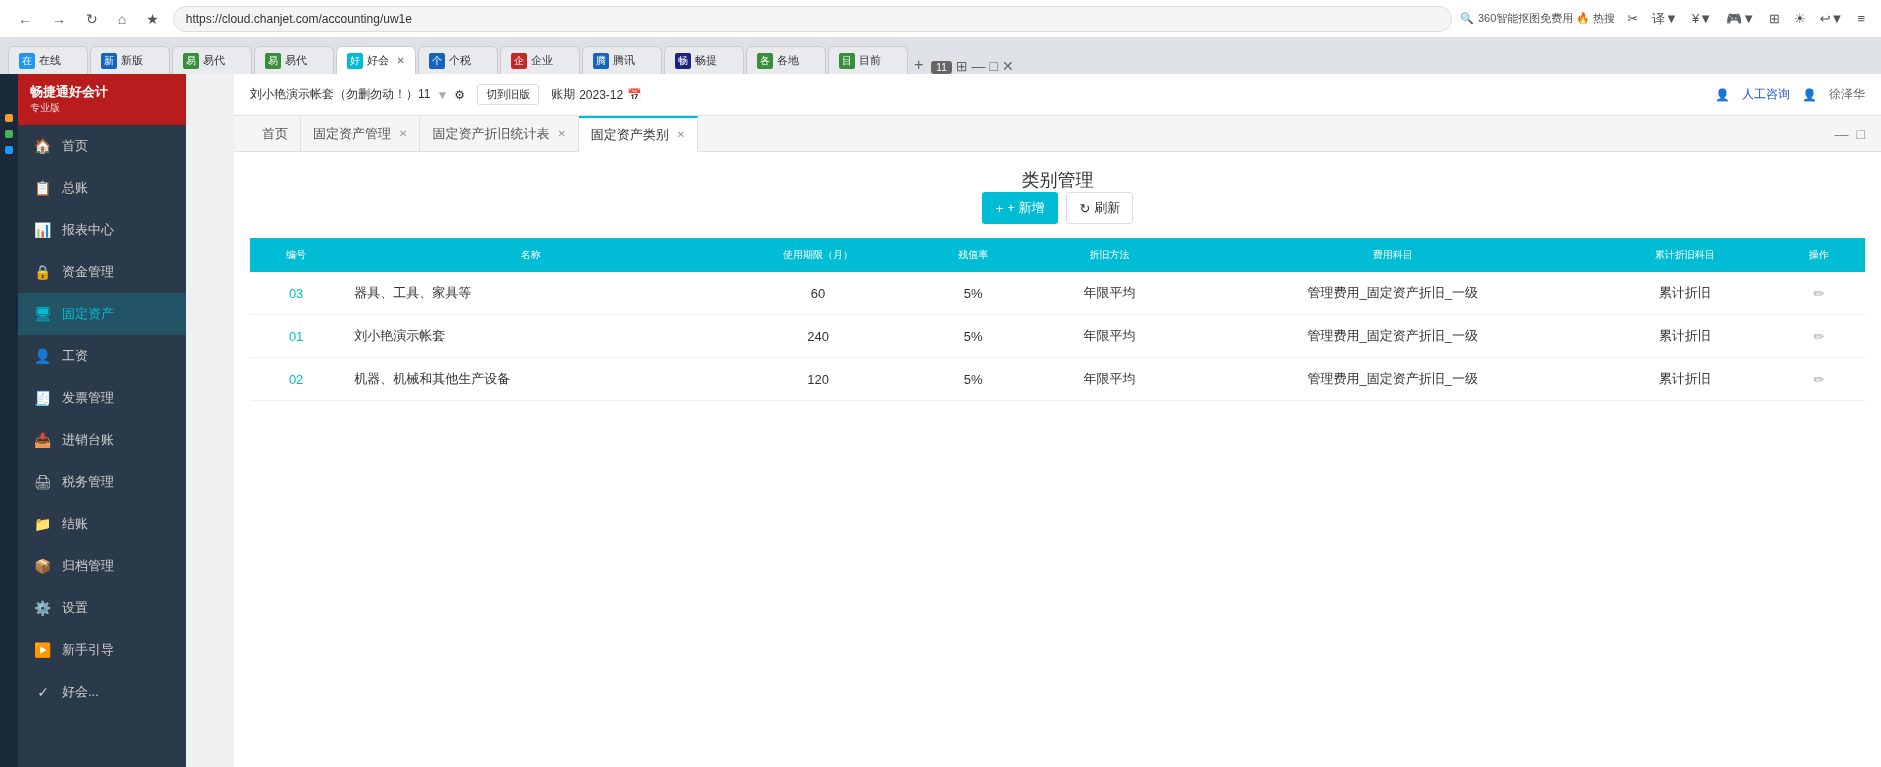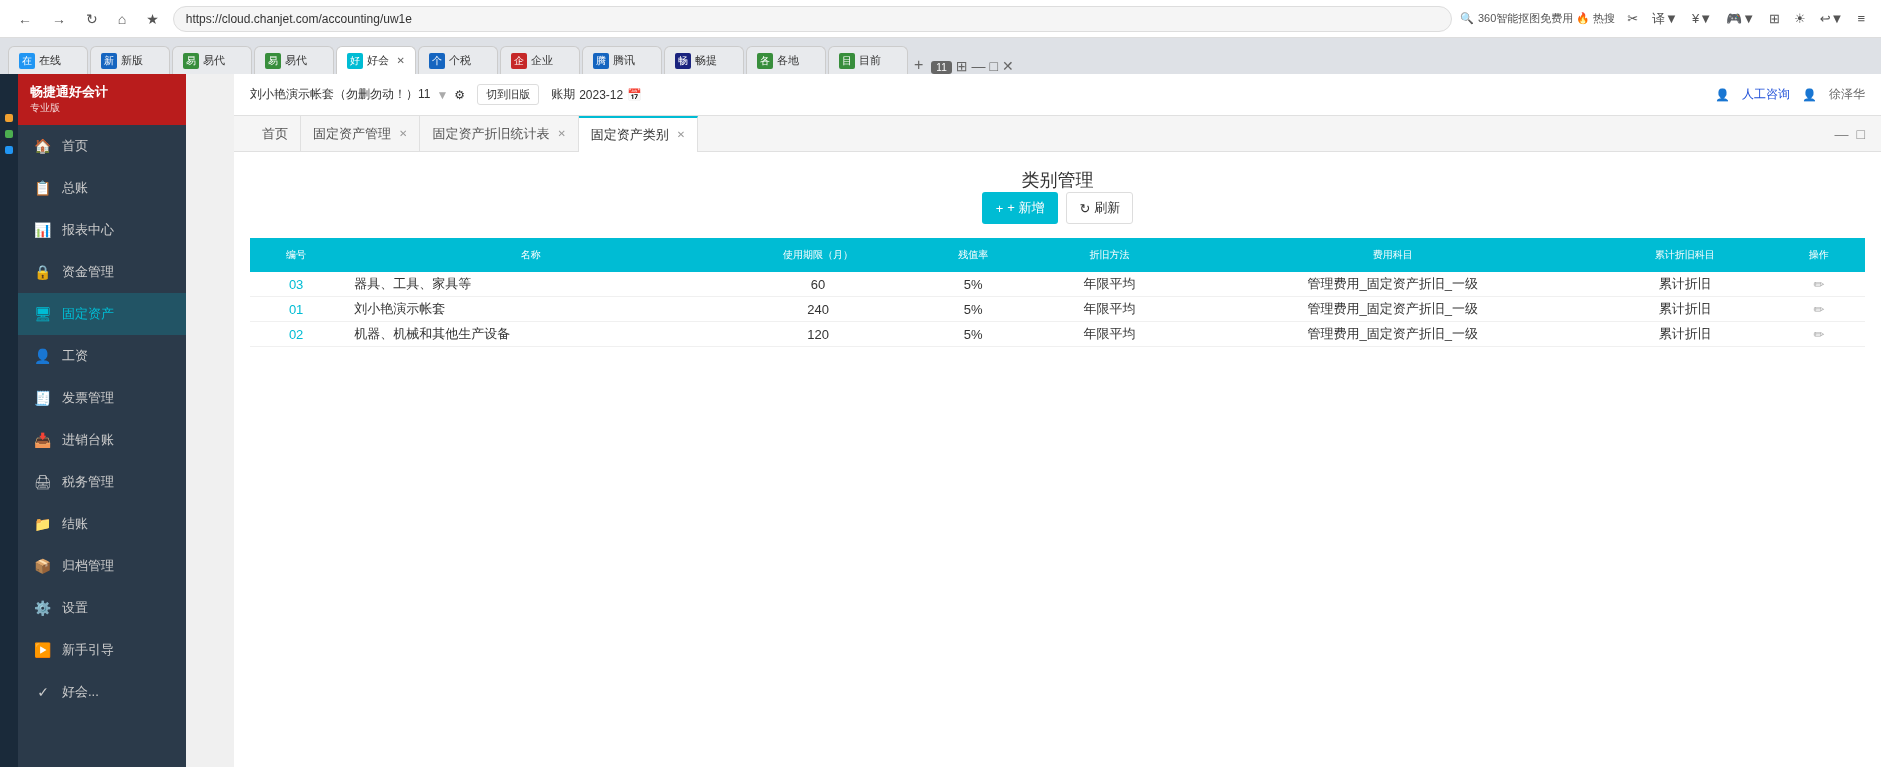--- a/index.html
+++ b/index.html
@@ -61,21 +61,21 @@
     .page-title { font-size: 18px; color: #333; font-weight: 500; }
     .page-actions { display: flex; gap: 8px; }
     .btn-primary { background: #00bcd4; color: #fff; border: none; border-radius: 3px; padding: 6px 14px; font-size: 13px; cursor: pointer; display: flex; align-items: center; gap: 4px; }
     .btn-default { background: #fff; color: #333; border: 1px solid #ddd; border-radius: 3px; padding: 6px 12px; font-size: 13px; cursor: pointer; display: flex; align-items: center; gap: 4px; }
 
     
     .data-table { width: 100%; border-collapse: collapse; }
     .data-table thead tr { background: #00bcd4; }
     .data-table thead th { color: #fff; padding: 10px 12px; font-size: 10px; font-weight: normal; text-align: center; white-space: nowrap; }
     .data-table tbody tr { border-bottom: 1px solid #f0f0f0; }
-    .data-table tbody td { padding: 3px 12px; color: #333; font-size: 13px; text-align: center; }
+    .data-table tbody td { padding: 12px 12px; color: #333; font-size: 13px; text-align: center; }
     .data-table tbody td:nth-child(2) { text-align: left; }
     .data-table tbody td:nth-child(1) { color: #00bcd4; cursor: pointer; }
     .edit-icon { color: #aaa; cursor: pointer; font-size: 13px; }
     .win-header-btn { background: none; border: none; cursor: pointer; color: #888; font-size: 14px; }
   </style>
 </head>
 <body>
 
 <div class="address-bar">
   <button class="nav-btn">←</button>

